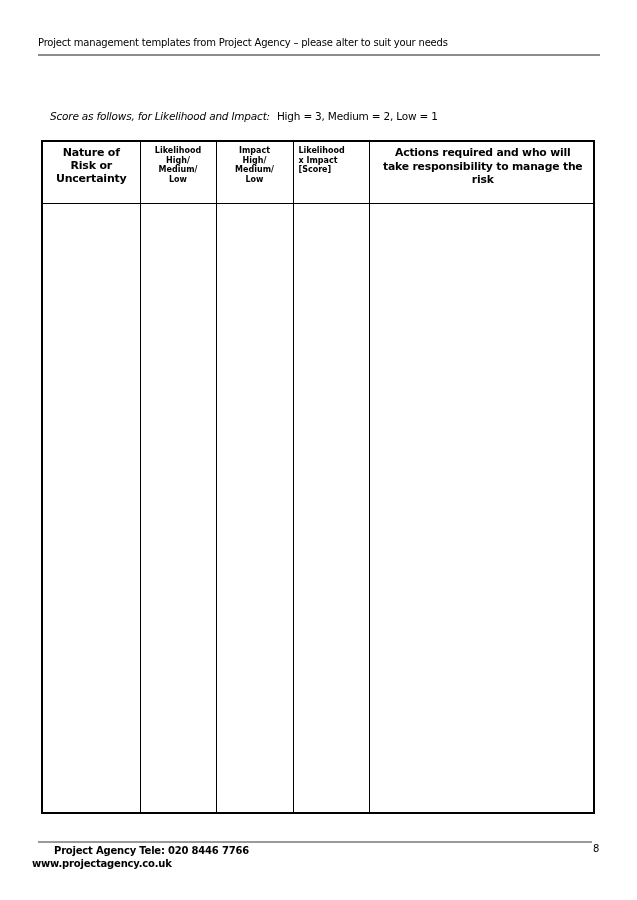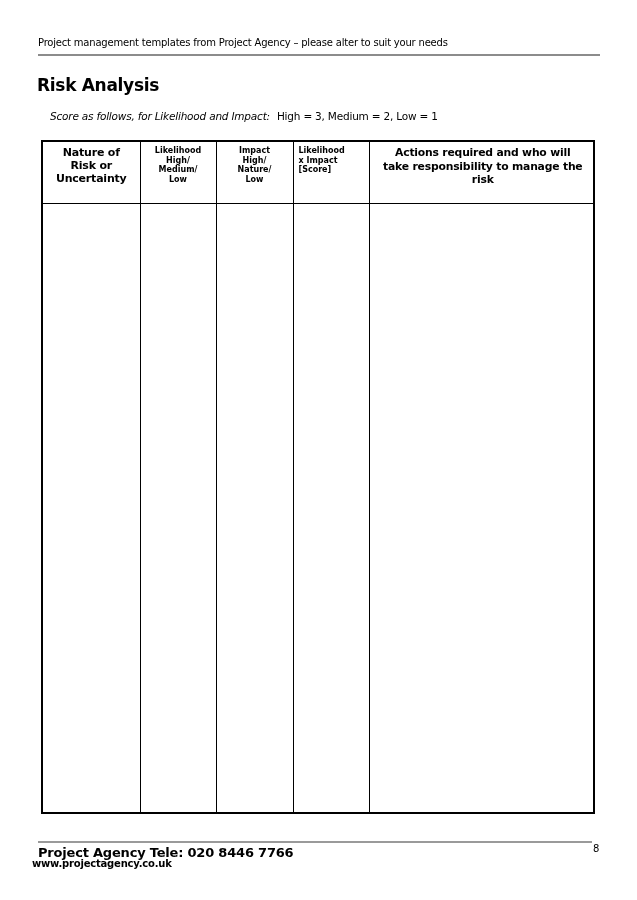--- a/index.html
+++ b/index.html
@@ -59,43 +59,42 @@
   th.c1 { font-size: 11px; line-height: 13px; letter-spacing: -0.2px; }
   th.c2, th.c3 { font-size: 8px; line-height: 9.5px; }
   th.c4 { font-size: 8px; line-height: 9.5px; text-align: left; padding-left: 5px; }
   th.c5 { font-size: 10.8px; line-height: 13.5px; letter-spacing: -0.2px; padding-left: 6px; padding-right: 3px; }
 
   .footer-rule {
     position: absolute; left: 38px; top: 841px;
     width: 554px; height: 2px; background: #9a9a9a;
   }
   .footer-tele {
-    position: absolute; left: 38px; top: 845px;
-    font-size: 13px; font-weight: bold; letter-spacing: -0.2px;
+    position: absolute; left: 54px; top: 845px;
+    font-size: 10px; font-weight: bold; letter-spacing: -0.2px;
     white-space: nowrap;
   }
   .footer-web {
     position: absolute; left: 32px; top: 858px;
     font-size: 10px; font-weight: bold; letter-spacing: -0.2px;
     white-space: nowrap;
   }
   .page-number {
     position: absolute; left: 593px; top: 843px;
     font-size: 10px;
   }
 </style>
 </head>
 <body>
 
 <div class="page">
 
   <div class="header-note">Project management templates from Project Agency – please alter to suit your needs</div>
   <div class="header-rule"></div>
 
-  <h1 class="title">Risk Analysis</h1>
 
   <div class="score-note"><span class="it">Score as follows, for Likelihood and Impact:</span><span class="pl">High = 3, Medium = 2, Low = 1</span></div>
 
   <table class="risk-table">
     <colgroup>
       <col style="width:98px">
       <col style="width:76px">
       <col style="width:77px">
       <col style="width:76px">
       <col style="width:225px">
@@ -104,21 +103,21 @@
       <tr>
         <th class="c1">Nature of
 Risk or
 Uncertainty</th>
         <th class="c2">Likelihood
 High/
 Medium/
 Low</th>
         <th class="c3">Impact
 High/
-Nature/
+Medium/
 Low</th>
         <th class="c4">Likelihood
 x Impact
 [Score]</th>
         <th class="c5">Actions required and who will
 take responsibility to manage the
 risk</th>
       </tr>
     </thead>
     <tbody>

